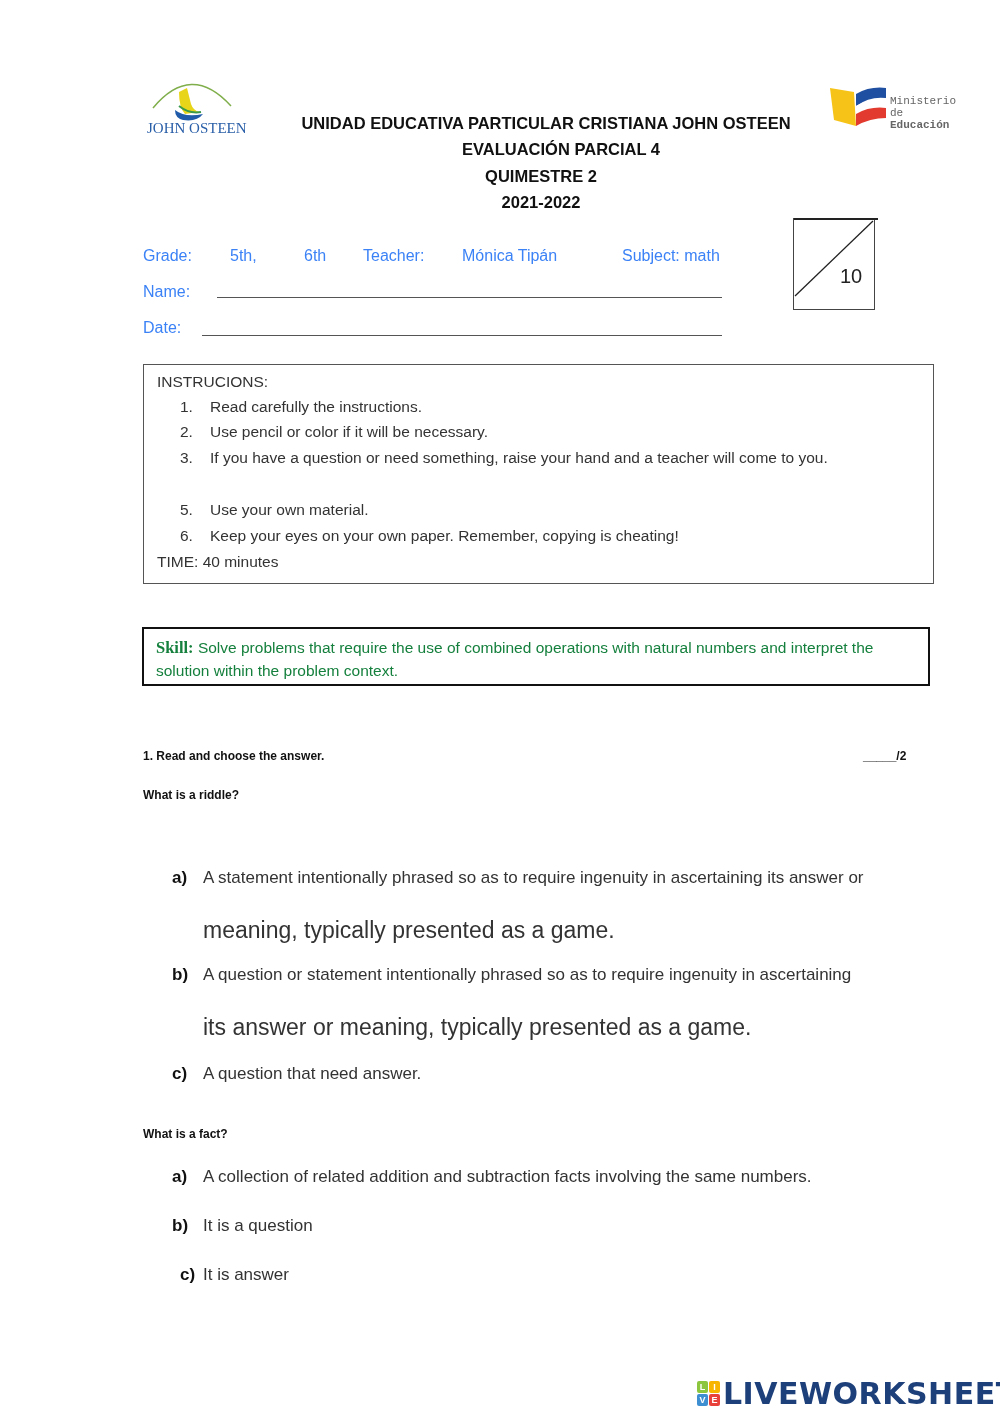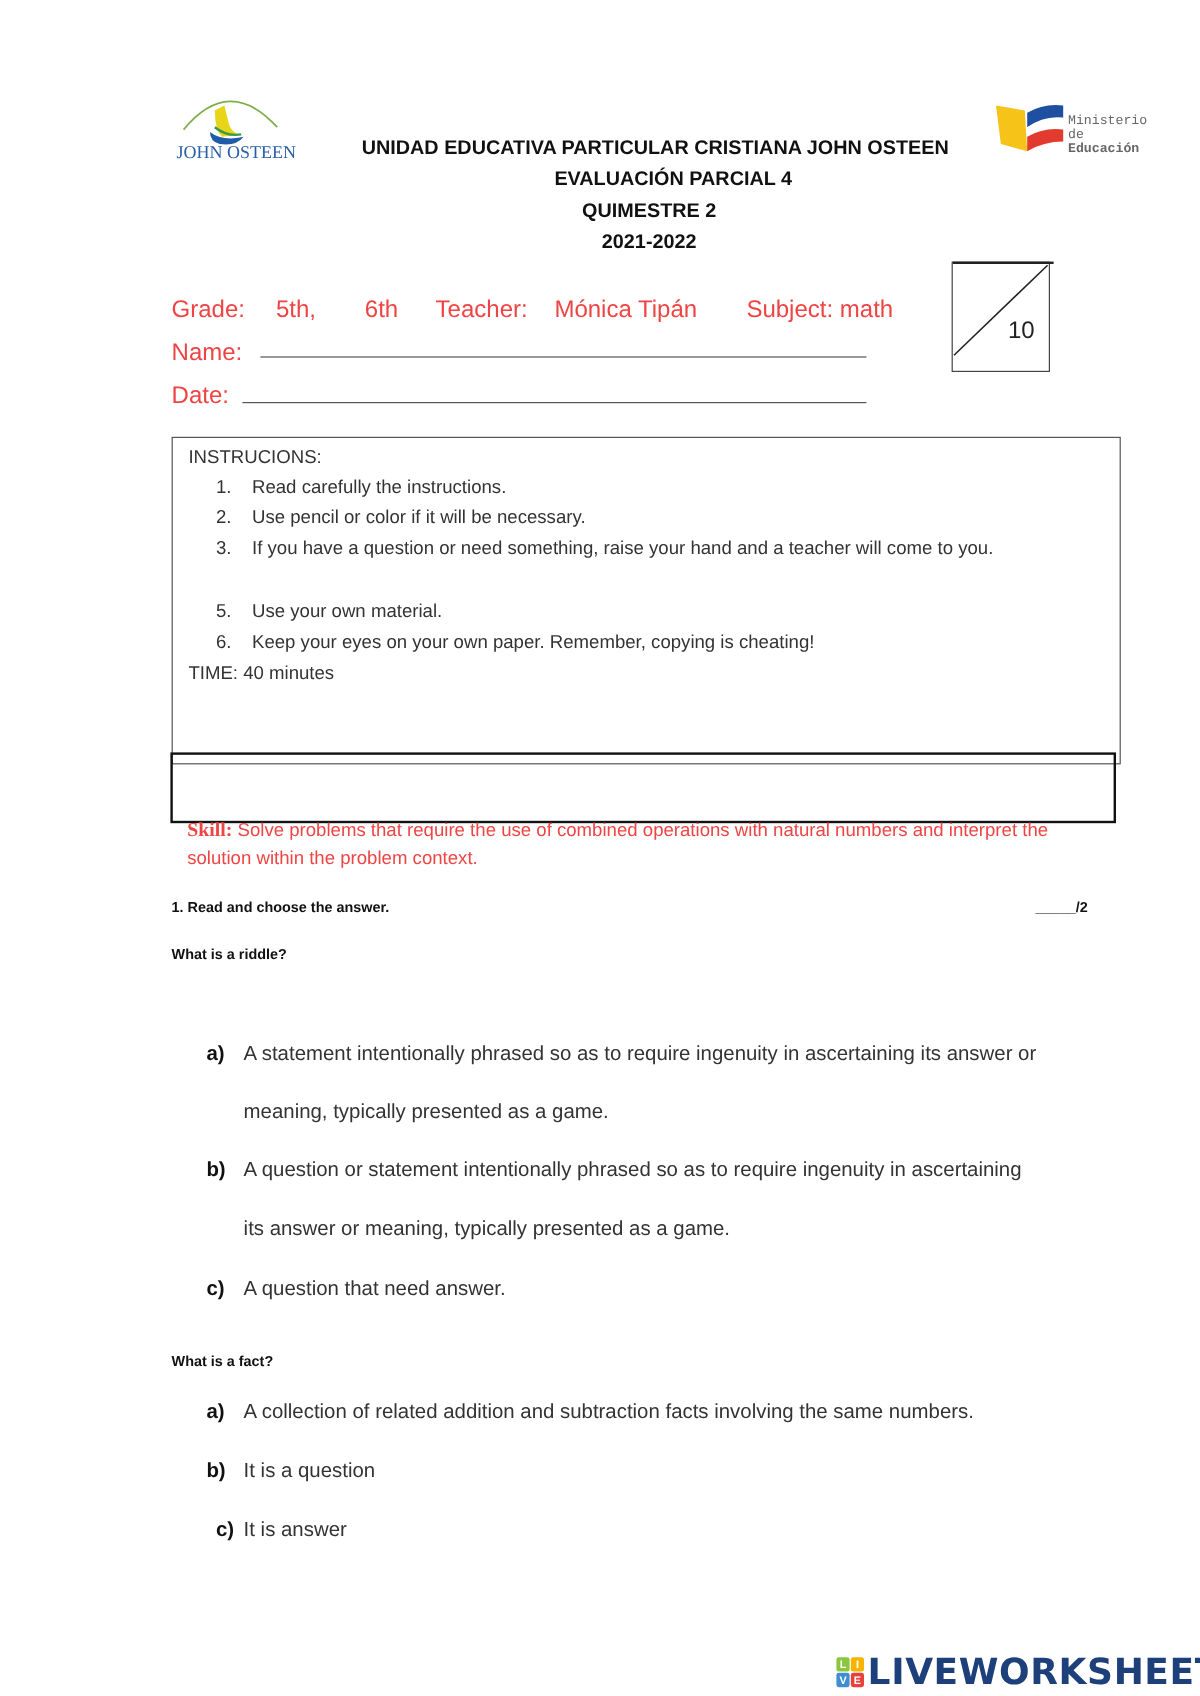--- a/index.html
+++ b/index.html
@@ -2,35 +2,35 @@
 <html><head>
 <meta charset="utf-8">
 <style>
   html, body { margin: 0; padding: 0; background: #ffffff; }
   body { width: 1000px; height: 1413px; position: relative; overflow: hidden;
          font-family: "Liberation Sans", "DejaVu Sans", sans-serif; color: #222; }
   .abs { position: absolute; }
   .hdr { position: absolute; left: 0; width: 1000px; text-align: center; font-weight: bold; font-size: 16.5px; color: #111; }
   .logo-left { left: 145px; top: 70px; width: 95px; height: 75px; }
   .logo-right { left: 828px; top: 84px; width: 140px; height: 46px; }
-  .info { font-size: 20px; color: #ef4444; text-align: right; }
+  .info { font-size: 16px; color: #3b82f6; text-align: right; }
   .line { position: absolute; height: 1px; background: #555; }
   .scorebox { left: 793px; top: 218px; width: 82px; height: 92px; border: 1.5px solid #444; box-sizing: border-box; }
   .scorebox::before { content: ""; position: absolute; left: 0; top: -1px; width: 84px; height: 2px; background: #222; }
-  .box-instr { left: 143px; top: 364px; width: 791px; height: 273px; border: 1px solid #555; box-sizing: border-box; }
+  .box-instr { left: 143px; top: 364px; width: 791px; height: 220px; border: 1px solid #555; box-sizing: border-box; }
   .instr-title { position: absolute; left: 13px; top: 8px; font-size: 15.5px; color: #333; }
   .instr-item { position: absolute; left: 36px; font-size: 15.5px; color: #333; }
   .instr-item .num { display: inline-block; width: 30px; }
   .box-skill { left: 142px; top: 627px; width: 788px; height: 59px; border: 2px solid #111; box-sizing: border-box; }
-  .skill-text { position: absolute; left: 12px; top: 7px; font-size: 15.5px; color: #ef4444; line-height: 23px; width: 760px; margin-top: 44px; }
+  .skill-text { position: absolute; left: 12px; top: 7px; font-size: 15.5px; color: #15803d; line-height: 23px; width: 760px; }
   .skill-label { font-family: "Liberation Serif", serif; font-weight: bold; font-size: 16.5px; }
   .q { font-weight: bold; font-size: 12px; color: #111; }
   .opt { position: absolute; left: 172px; font-size: 17px; color: #333; }
   .opt .letter { display: inline-block; width: 31px; font-weight: bold; color: #111; }
-  .opt-cont { position: absolute; left: 203px; font-size: 17px; color: #333; }
+  .opt-cont { position: absolute; left: 203px; font-size: 23px; color: #333; }
   .lw { left: 697px; top: 1378px; height: 30px; display: flex; align-items: center; }
   .tiles { display: grid; grid-template-columns: 11px 11px; grid-template-rows: 12px 12px; gap: 1px; margin-right: 3px; }
   .tile { font-size: 9px; font-weight: bold; color: #fff; text-align: center; line-height: 12px; border-radius: 2px; }
   .lw-text { font-weight: bold; font-size: 30px; color: #1d3f7a; letter-spacing: 0.5px; font-family: "DejaVu Sans", sans-serif; }
 </style>
 </head>
 <body>
 
 <div class="abs logo-left">
   <svg width="95" height="75" viewBox="0 0 95 75">

